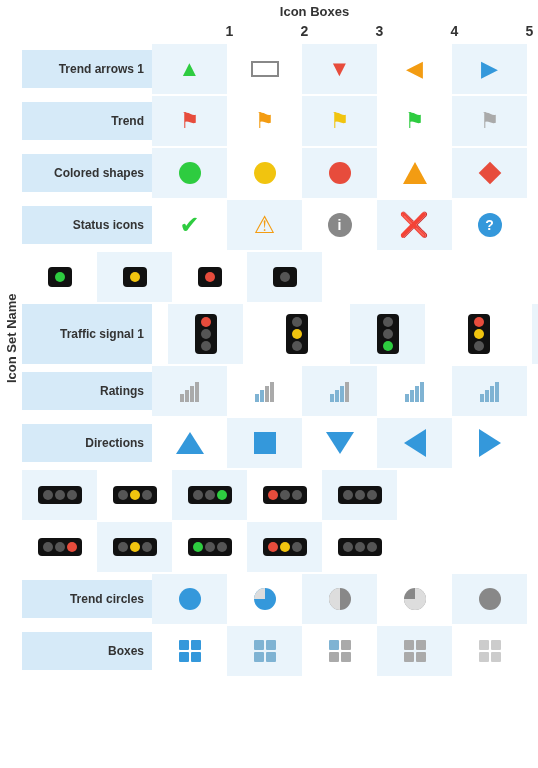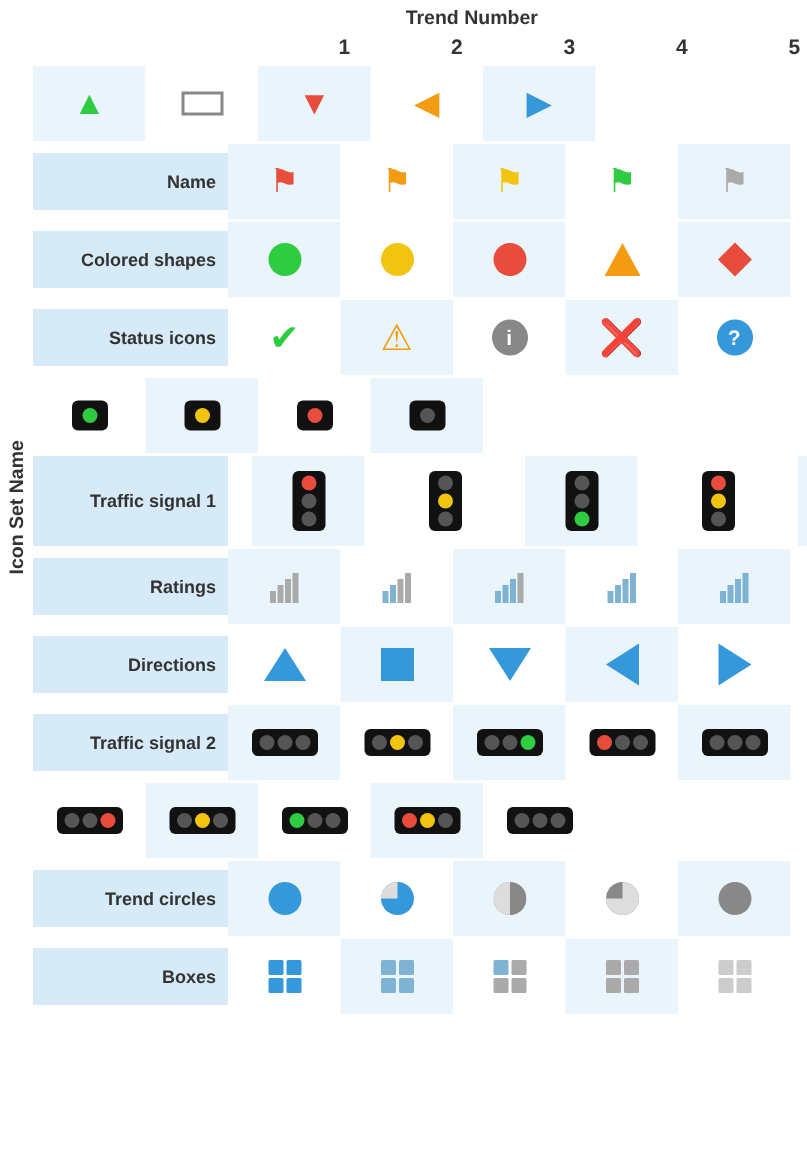--- a/index.html
+++ b/index.html
@@ -219,52 +219,53 @@
 
 <div class="outer">
 
   <div class="y-label-container">
     <span>Icon Set Name</span>
   </div>
 
   <div class="main-table-area">
 
     <div class="header-row">
-      <div class="icon-number-title">Trend Number</div>
+      <div class="icon-number-title">Icon Boxes</div>
       <div class="col-headers">
         <div class="row-label-cell"></div>
         <div class="col-header-cell">1</div>
         <div class="col-header-cell">2</div>
         <div class="col-header-cell">3</div>
         <div class="col-header-cell">4</div>
         <div class="col-header-cell">5</div>
       </div>
     </div>
 
     <div class="data-row">
+      <div class="row-label">Trend arrows 1</div>
       <div class="icon-cell">
         <span class="arrow-up-green">▲</span>
       </div>
       <div class="icon-cell white-bg">
         <span class="rect-outline"></span>
       </div>
       <div class="icon-cell">
         <span class="arrow-down-red">▼</span>
       </div>
       <div class="icon-cell white-bg">
         <span class="arrow-left-orange">◀</span>
       </div>
       <div class="icon-cell">
         <span class="arrow-right-blue">▶</span>
       </div>
     </div>
 
 
     <div class="data-row">
-      <div class="row-label">Name</div>
+      <div class="row-label">Trend</div>
       <div class="icon-cell">
         <span class="flag flag-red">⚑</span>
       </div>
       <div class="icon-cell white-bg">
         <span class="flag flag-orange">⚑</span>
       </div>
       <div class="icon-cell">
         <span class="flag flag-yellow">⚑</span>
       </div>
       <div class="icon-cell white-bg">
@@ -446,21 +447,20 @@
       <div class="icon-cell">
         <span class="dir-triangle-left"></span>
       </div>
       <div class="icon-cell white-bg">
         <span class="dir-triangle-right"></span>
       </div>
     </div>
 
 
     <div class="data-row">
-      <div class="row-label">Traffic signal 2</div>
 
       <div class="icon-cell">
         <div class="ts-h-box">
           <div class="ts-dot" style="background:#555;"></div>
           <div class="ts-dot" style="background:#555;"></div>
           <div class="ts-dot" style="background:#555;"></div>
         </div>
       </div>
 
       <div class="icon-cell white-bg">

